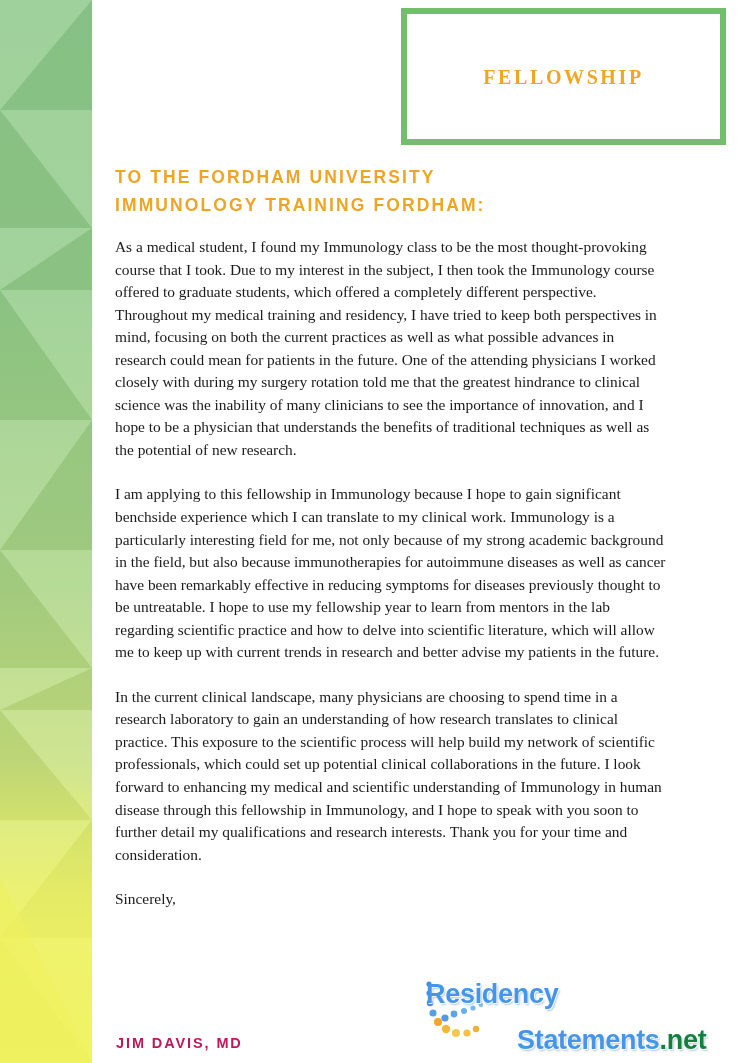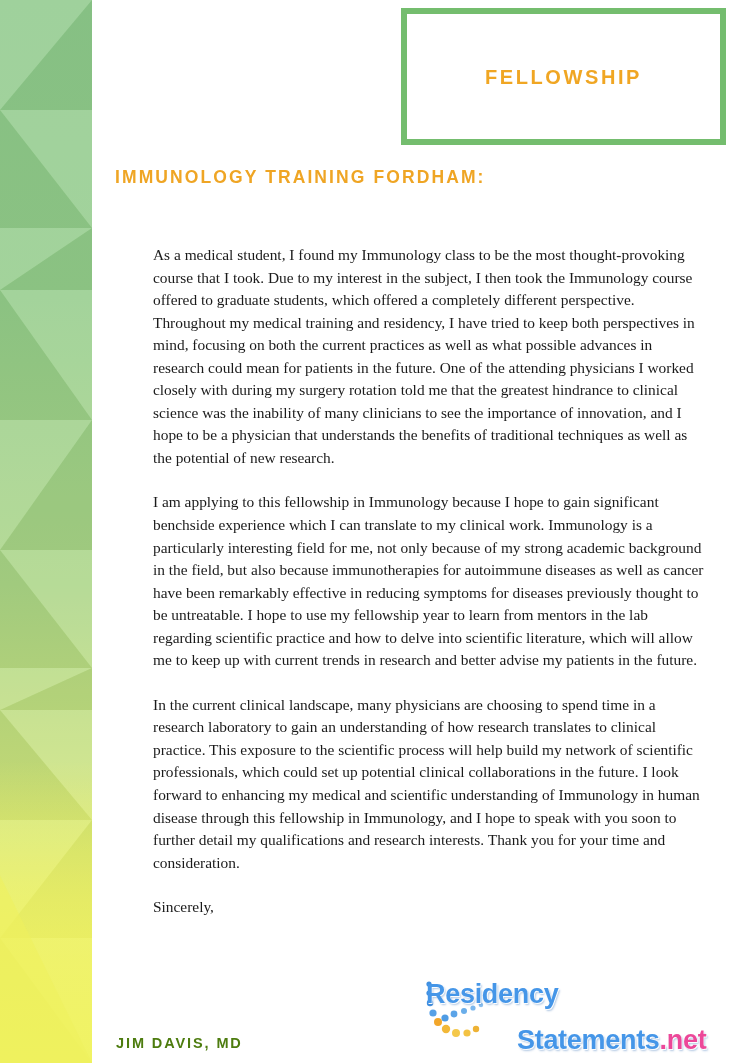--- a/index.html
+++ b/index.html
@@ -104,21 +104,21 @@
     height: 137px;
     border: 6px solid #74bd6e;
     background: #ffffff;
     box-sizing: border-box;
     display: flex;
     flex-direction: column;
     align-items: center;
     justify-content: center;
   }
   .title-line {
-    font-family: Liberation Sans, sans-serif;
+    font-family: Liberation Serif, serif;
     font-weight: bold;
     font-size: 20px;
     letter-spacing: 2.6px;
     color: #f0a623;
     line-height: 1.5;
     white-space: nowrap;
   }
 
   
   .salutation {
@@ -134,23 +134,22 @@
     letter-spacing: 2.1px;
     color: #efa524;
     line-height: 1.62;
     white-space: nowrap;
   }
 
   
   .body-text {
     position: absolute;
     left: 115px;
-    top: 244px;
+    top: 236px;
     width: 551px;
-    margin-left: 38px;
   }
   .body-text p {
     margin: 0 0 22px 0;
     font-size: 15.4px;
     line-height: 22.55px;
     color: #1a1a1a;
     text-align: left;
   }
   .body-text p.closing {
     margin-bottom: 0;
@@ -158,21 +157,21 @@
 
   
   .signature {
     position: absolute;
     left: 116px;
     top: 1035px;
     font-family: "Liberation Sans", "DejaVu Sans", sans-serif;
     font-weight: bold;
     font-size: 14.5px;
     letter-spacing: 1.9px;
-    color: #4d7c0f;
+    color: #be185d;
     white-space: nowrap;
   }
 
   
   .logo {
     position: absolute;
     left: 424px;
     top: 978px;
     width: 320px;
     height: 80px;
@@ -194,21 +193,21 @@
     position: absolute;
     white-space: nowrap;
     font-size: 27px;
     letter-spacing: -0.3px;
     color: #4596e8;
     text-shadow: 0.8px 0.8px 0 rgba(255,255,255,0.95), 1.6px 1.6px 2px rgba(80,130,190,0.45);
   }
   .logo-word.w1 { left: 2px;  top: 1px; }
   .logo-word.w2 { left: 56px;  top: 24px; }
   .logo-word.w3 { left: 93px;  top: 47px; }
-  .logo-net { color: #ec4899; }
+  .logo-net { color: #15803d; }
 
   
   .page-edge {
     position: absolute;
     right: 0; top: 0;
     width: 6px; height: 1063px;
     background: #ffffff;
   }
 </style>
 </head>
@@ -257,20 +256,21 @@
     </div>
   <div class="sidebar-yellow"></div>
   <div class="sidebar-yellow-tri"></div>
 </div>
 
 <div class="title-box">
   <div class="title-line">FELLOWSHIP</div>
 </div>
 
 <div class="salutation">
+  <div class="salutation-line">TO THE FORDHAM UNIVERSITY</div>
   <div class="salutation-line">IMMUNOLOGY TRAINING FORDHAM:</div>
 </div>
 
 <div class="body-text">
   <p>As a medical student, I found my Immunology class to be the most thought-provoking course that I took. Due to my interest in the subject, I then took the Immunology course offered to graduate students, which offered a completely different perspective. Throughout my medical training and residency, I have tried to keep both perspectives in mind, focusing on both the current practices as well as what possible advances in research could mean for patients in the future. One of the attending physicians I worked closely with during my surgery rotation told me that the greatest hindrance to clinical science was the inability of many clinicians to see the importance of innovation, and I hope to be a physician that understands the benefits of traditional techniques as well as the potential of new research.</p>
   <p>I am applying to this fellowship in Immunology because I hope to gain significant benchside experience which I can translate to my clinical work. Immunology is a particularly interesting field for me, not only because of my strong academic background in the field, but also because immunotherapies for autoimmune diseases as well as cancer have been remarkably effective in reducing symptoms for diseases previously thought to be untreatable. I hope to use my fellowship year to learn from mentors in the lab regarding scientific practice and how to delve into scientific literature, which will allow me to keep up with current trends in research and better advise my patients in the future.</p>
   <p>In the current clinical landscape, many physicians are choosing to spend time in a research laboratory to gain an understanding of how research translates to clinical practice. This exposure to the scientific process will help build my network of scientific professionals, which could set up potential clinical collaborations in the future. I look forward to enhancing my medical and scientific understanding of Immunology in human disease through this fellowship in Immunology, and I hope to speak with you soon to further detail my qualifications and research interests. Thank you for your time and consideration.</p>
   <p class="closing">Sincerely,</p>
 </div>
 

